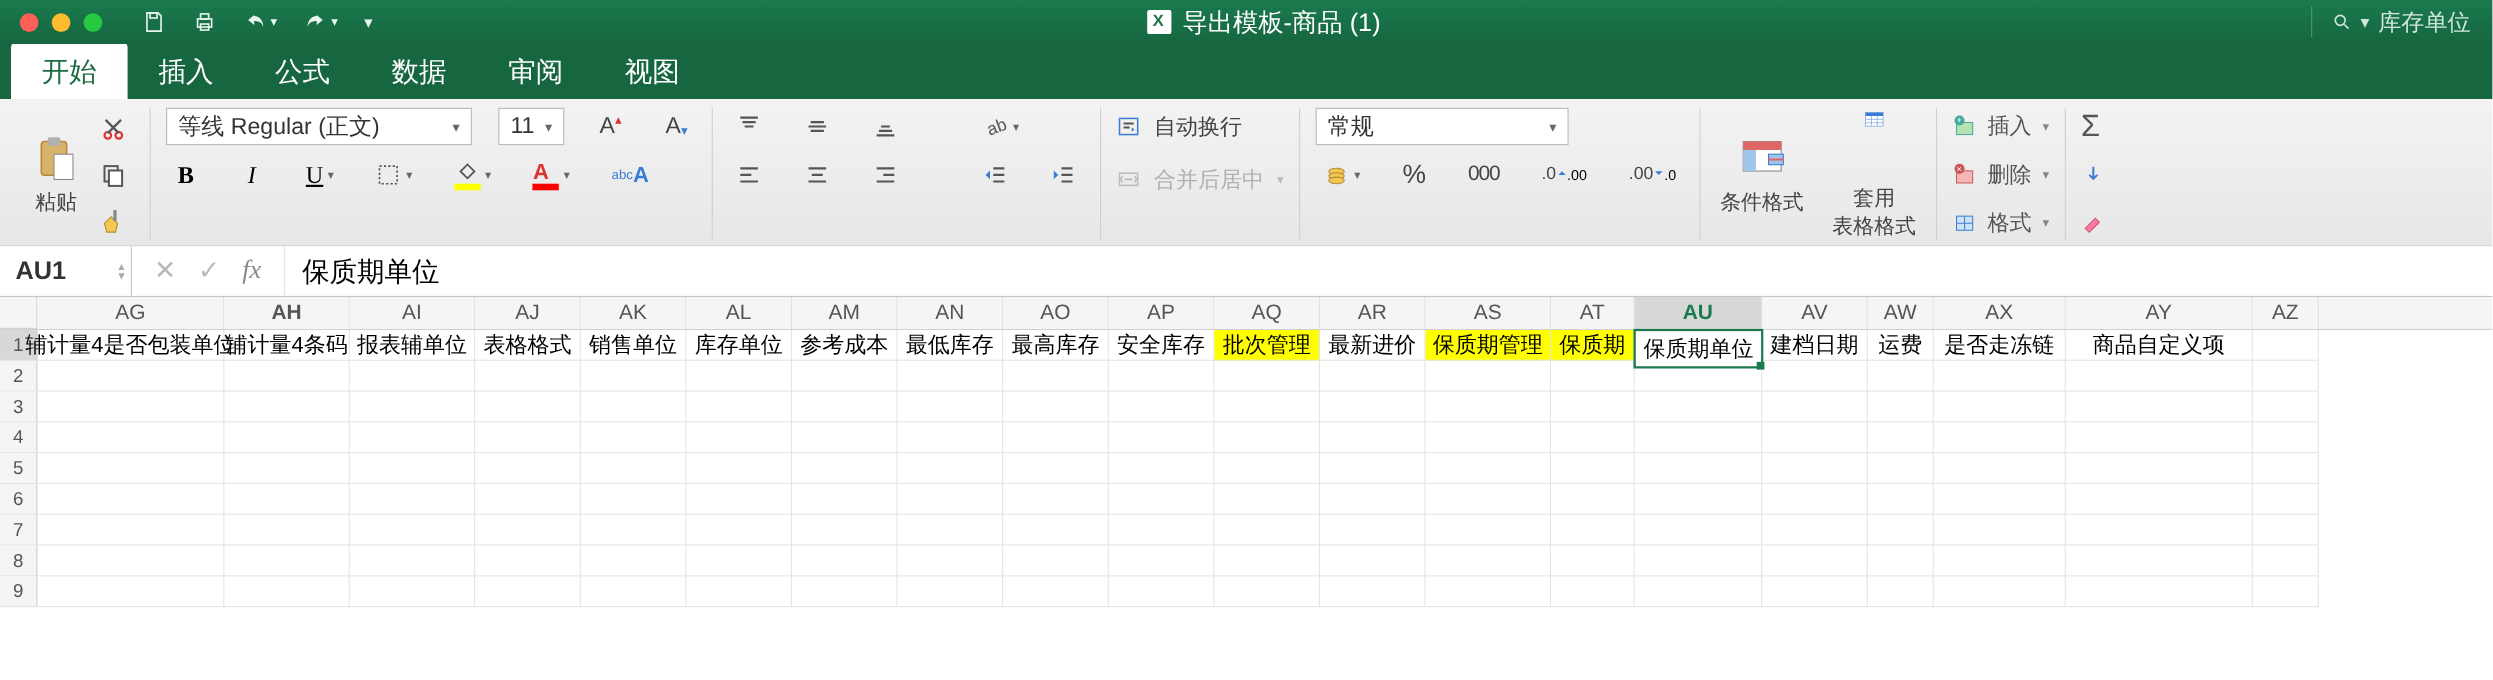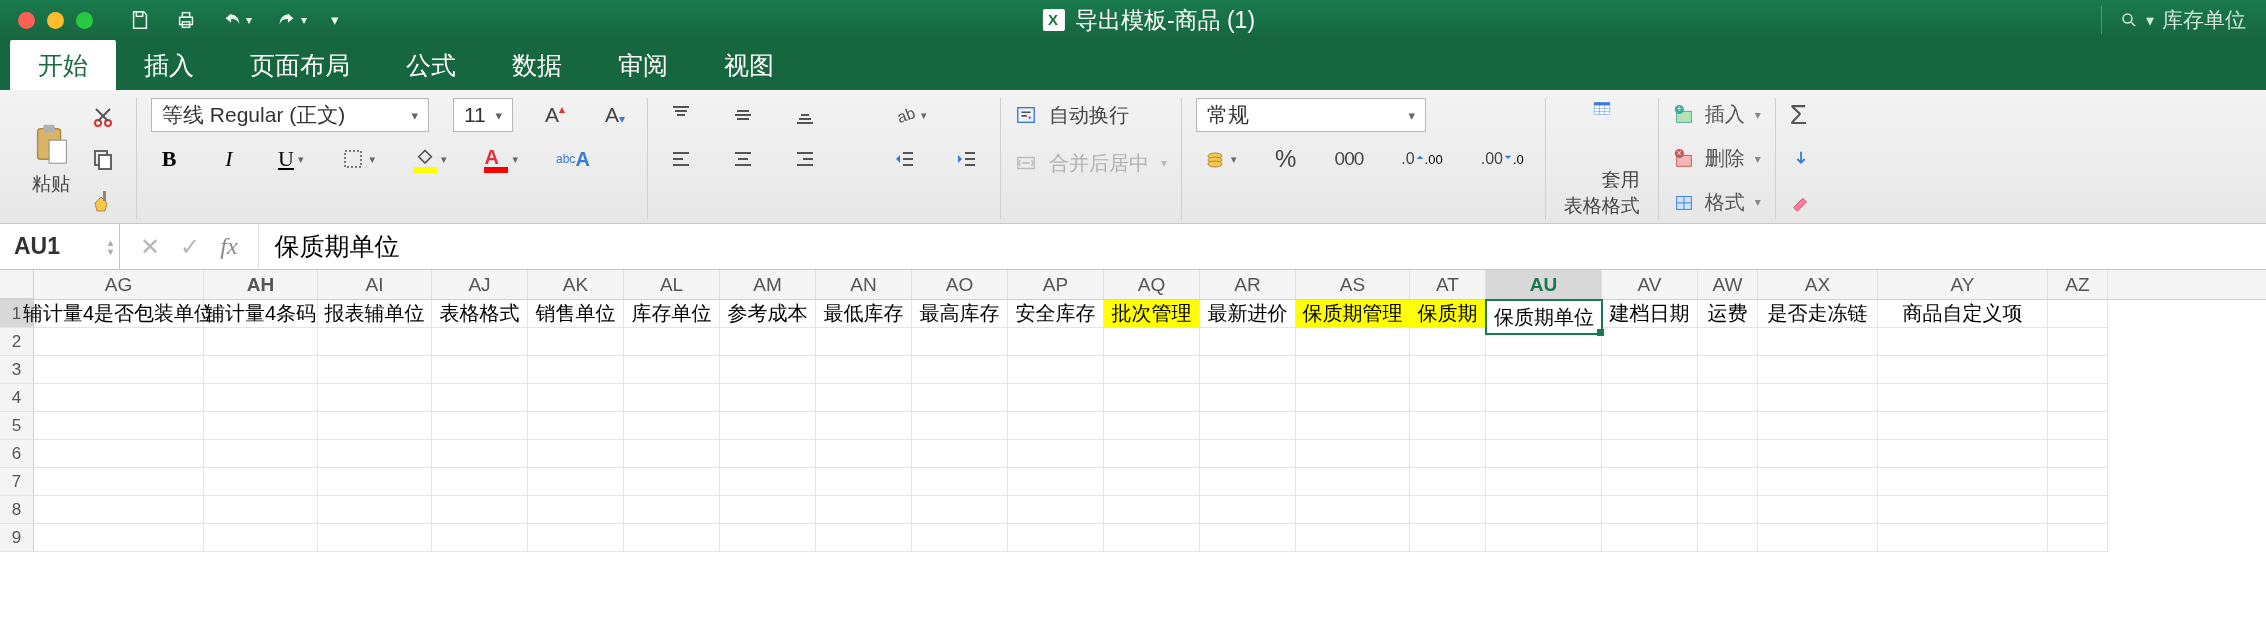--- a/index.html
+++ b/index.html
@@ -124,21 +124,20 @@
         <line x1="15" y1="15" x2="20" y2="20" stroke="#cfe8db" stroke-width="2"></line>
       </svg>
     <span style="font-size:16px;">▾</span>
     <span>库存单位</span>
   </div>
 </div>
 
 <div class="tabstrip">
   <div class="tab active">开始</div>
   <div class="tab">插入</div>
-  <div class="tab">页面布局</div>
   <div class="tab">公式</div>
   <div class="tab">数据</div>
   <div class="tab">审阅</div>
   <div class="tab">视图</div>
 </div>
 
 <div class="ribbon">
 
   <div class="group" style="display:flex;flex-direction:row;gap:6px;">
     <div class="big">
@@ -344,30 +343,40 @@
           <span style="font-size:16px;color:#444;">.00</span>
           <svg viewBox="0 0 12 12" style="width:10px;height:10px;">
             <path d="M2 2 l4 4 l4 -4" fill="#3a7bd5"></path>
           </svg>
           <span style="font-size:13px;">.0</span>
         </span>
     </div>
   </div>
 
   <div class="group" style="flex-direction:row;gap:18px;align-items:flex-start;">
+    <div class="big">
+      <svg viewBox="0 0 48 48">
+          <rect x="6" y="8" width="36" height="28" fill="#fff" stroke="#888"></rect>
+          <rect x="6" y="8" width="36" height="8" fill="#e06666"></rect>
+          <rect x="6" y="16" width="12" height="20" fill="#9fc5e8"></rect>
+          <rect x="30" y="20" width="14" height="10" fill="#9fc5e8" stroke="#3a7bd5"></rect>
+          <line x1="30" y1="25" x2="44" y2="25" stroke="#e06666" stroke-width="2"></line>
+        </svg>
+      <span>条件格式</span>
+    </div>
     <div class="big">
       <svg viewBox="0 0 48 48">
           <rect x="6" y="10" width="36" height="28" fill="#fff" stroke="#3a7bd5"></rect>
           <rect x="6" y="10" width="36" height="7" fill="#3a7bd5"></rect>
           <line x1="18" y1="10" x2="18" y2="38" stroke="#3a7bd5"></line>
           <line x1="30" y1="10" x2="30" y2="38" stroke="#3a7bd5"></line>
           <line x1="6" y1="24" x2="42" y2="24" stroke="#3a7bd5"></line>
           <line x1="6" y1="31" x2="42" y2="31" stroke="#3a7bd5"></line>
         </svg>
-      <span style="white-space:pre;text-align:right;margin-top:44px;">套用
+      <span style="white-space:pre;text-align:center;margin-top:44px;">套用
 表格格式</span>
     </div>
   </div>
 
   <div class="group" style="justify-content:center;gap:10px;">
     <div class="cellrow">
       <svg viewBox="0 0 24 24">
           <rect x="4" y="8" width="16" height="12" fill="#b6e2b6" stroke="#4a9"></rect>
           <circle cx="7" cy="6" r="5" fill="#4a9"></circle>
           <text x="4" y="9" font-size="9" fill="#fff">+</text>

